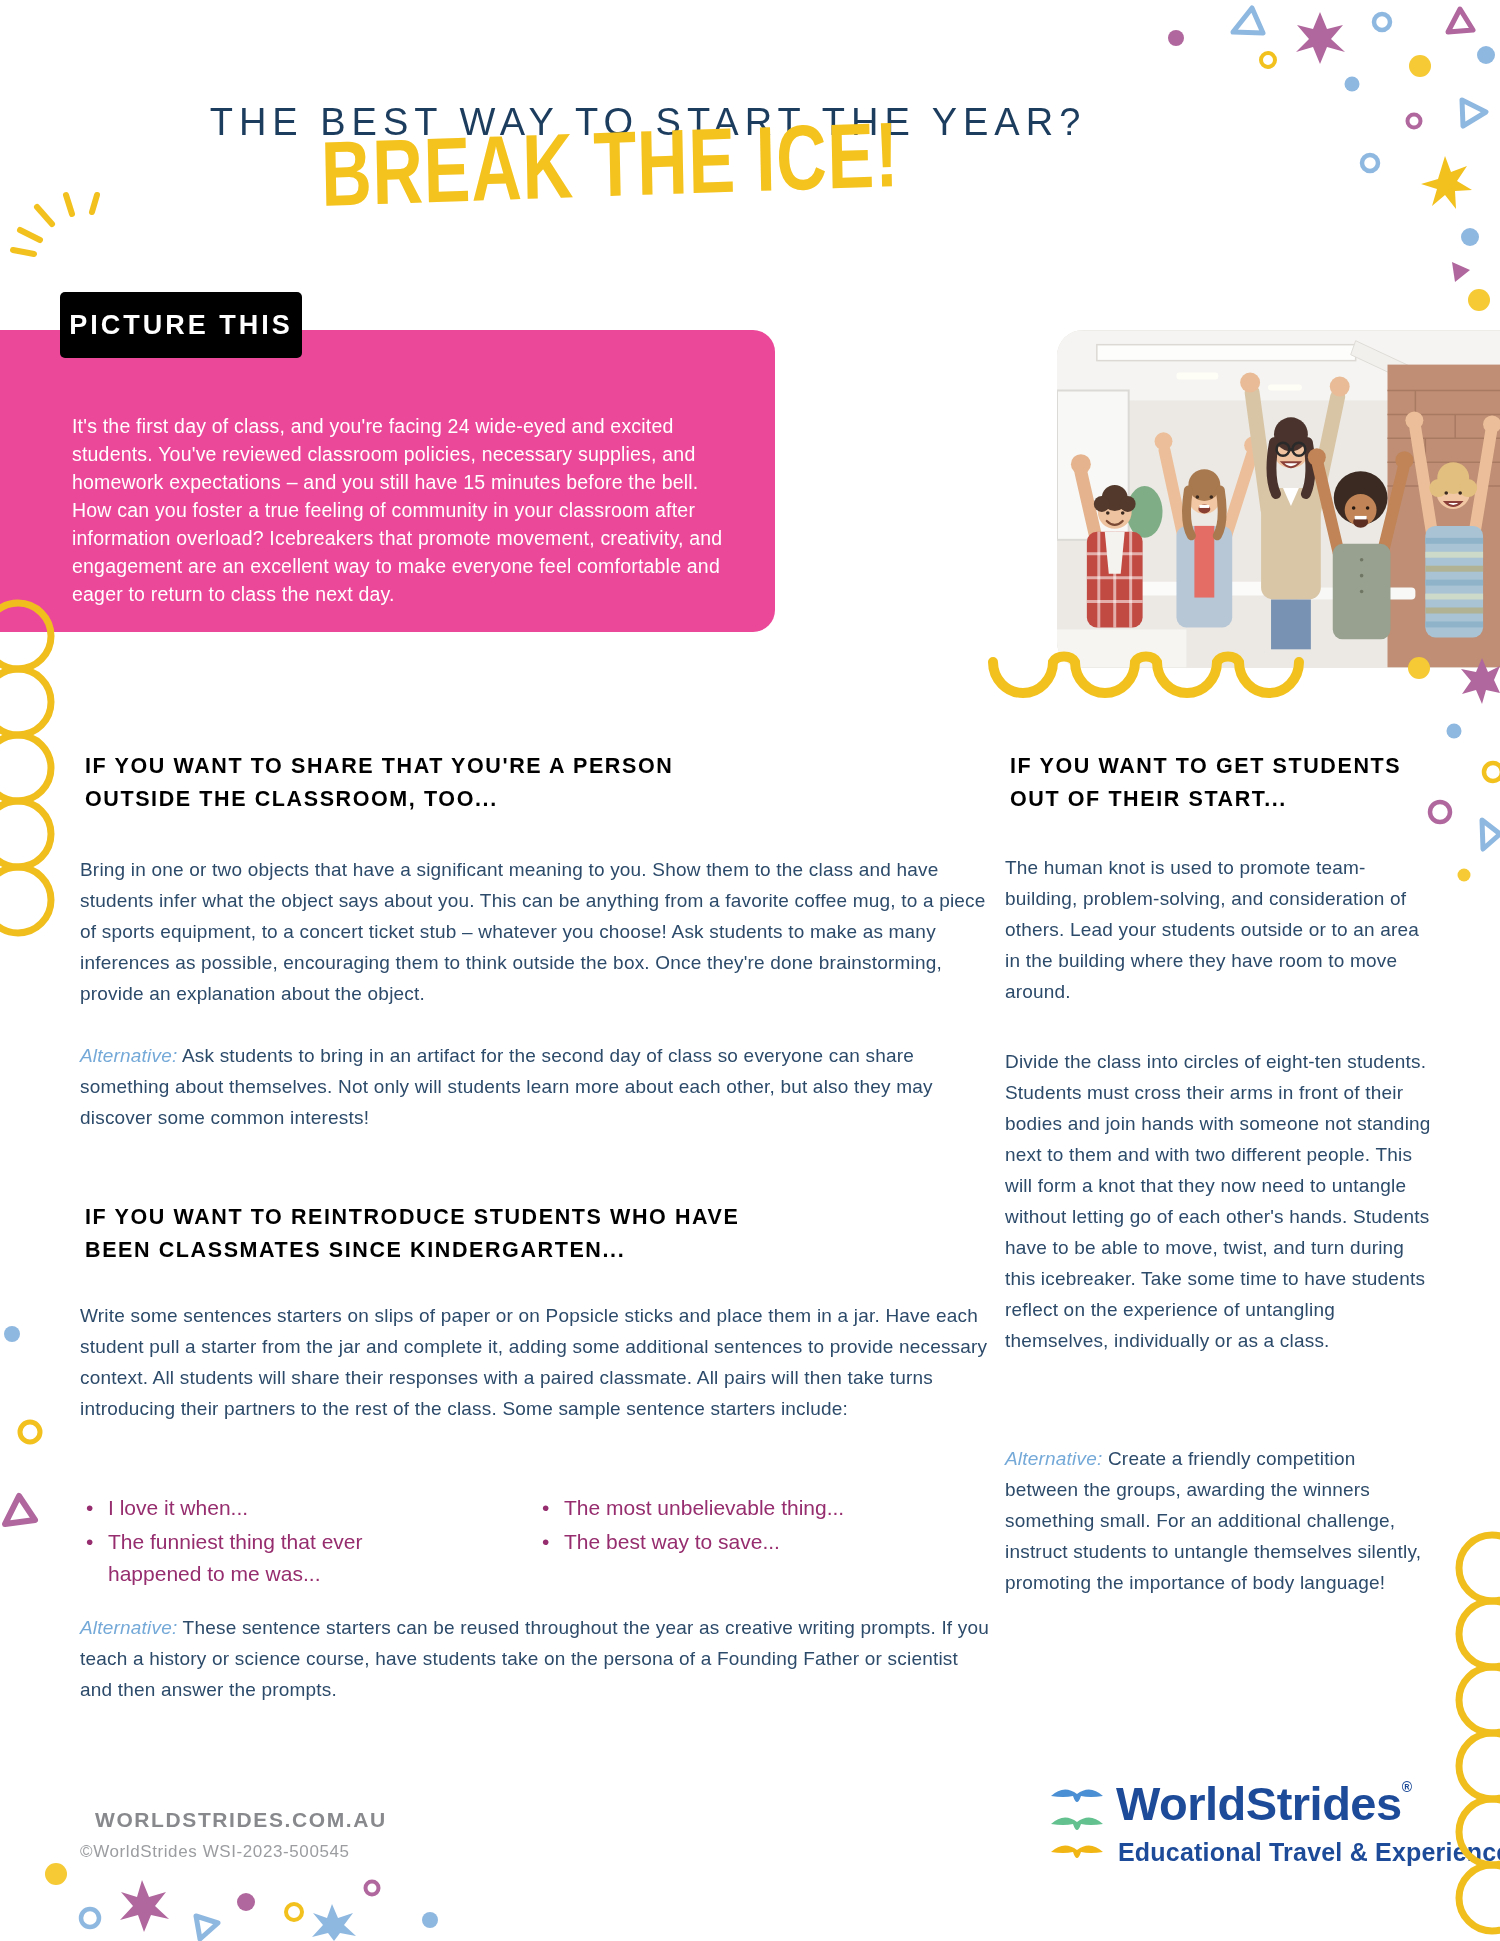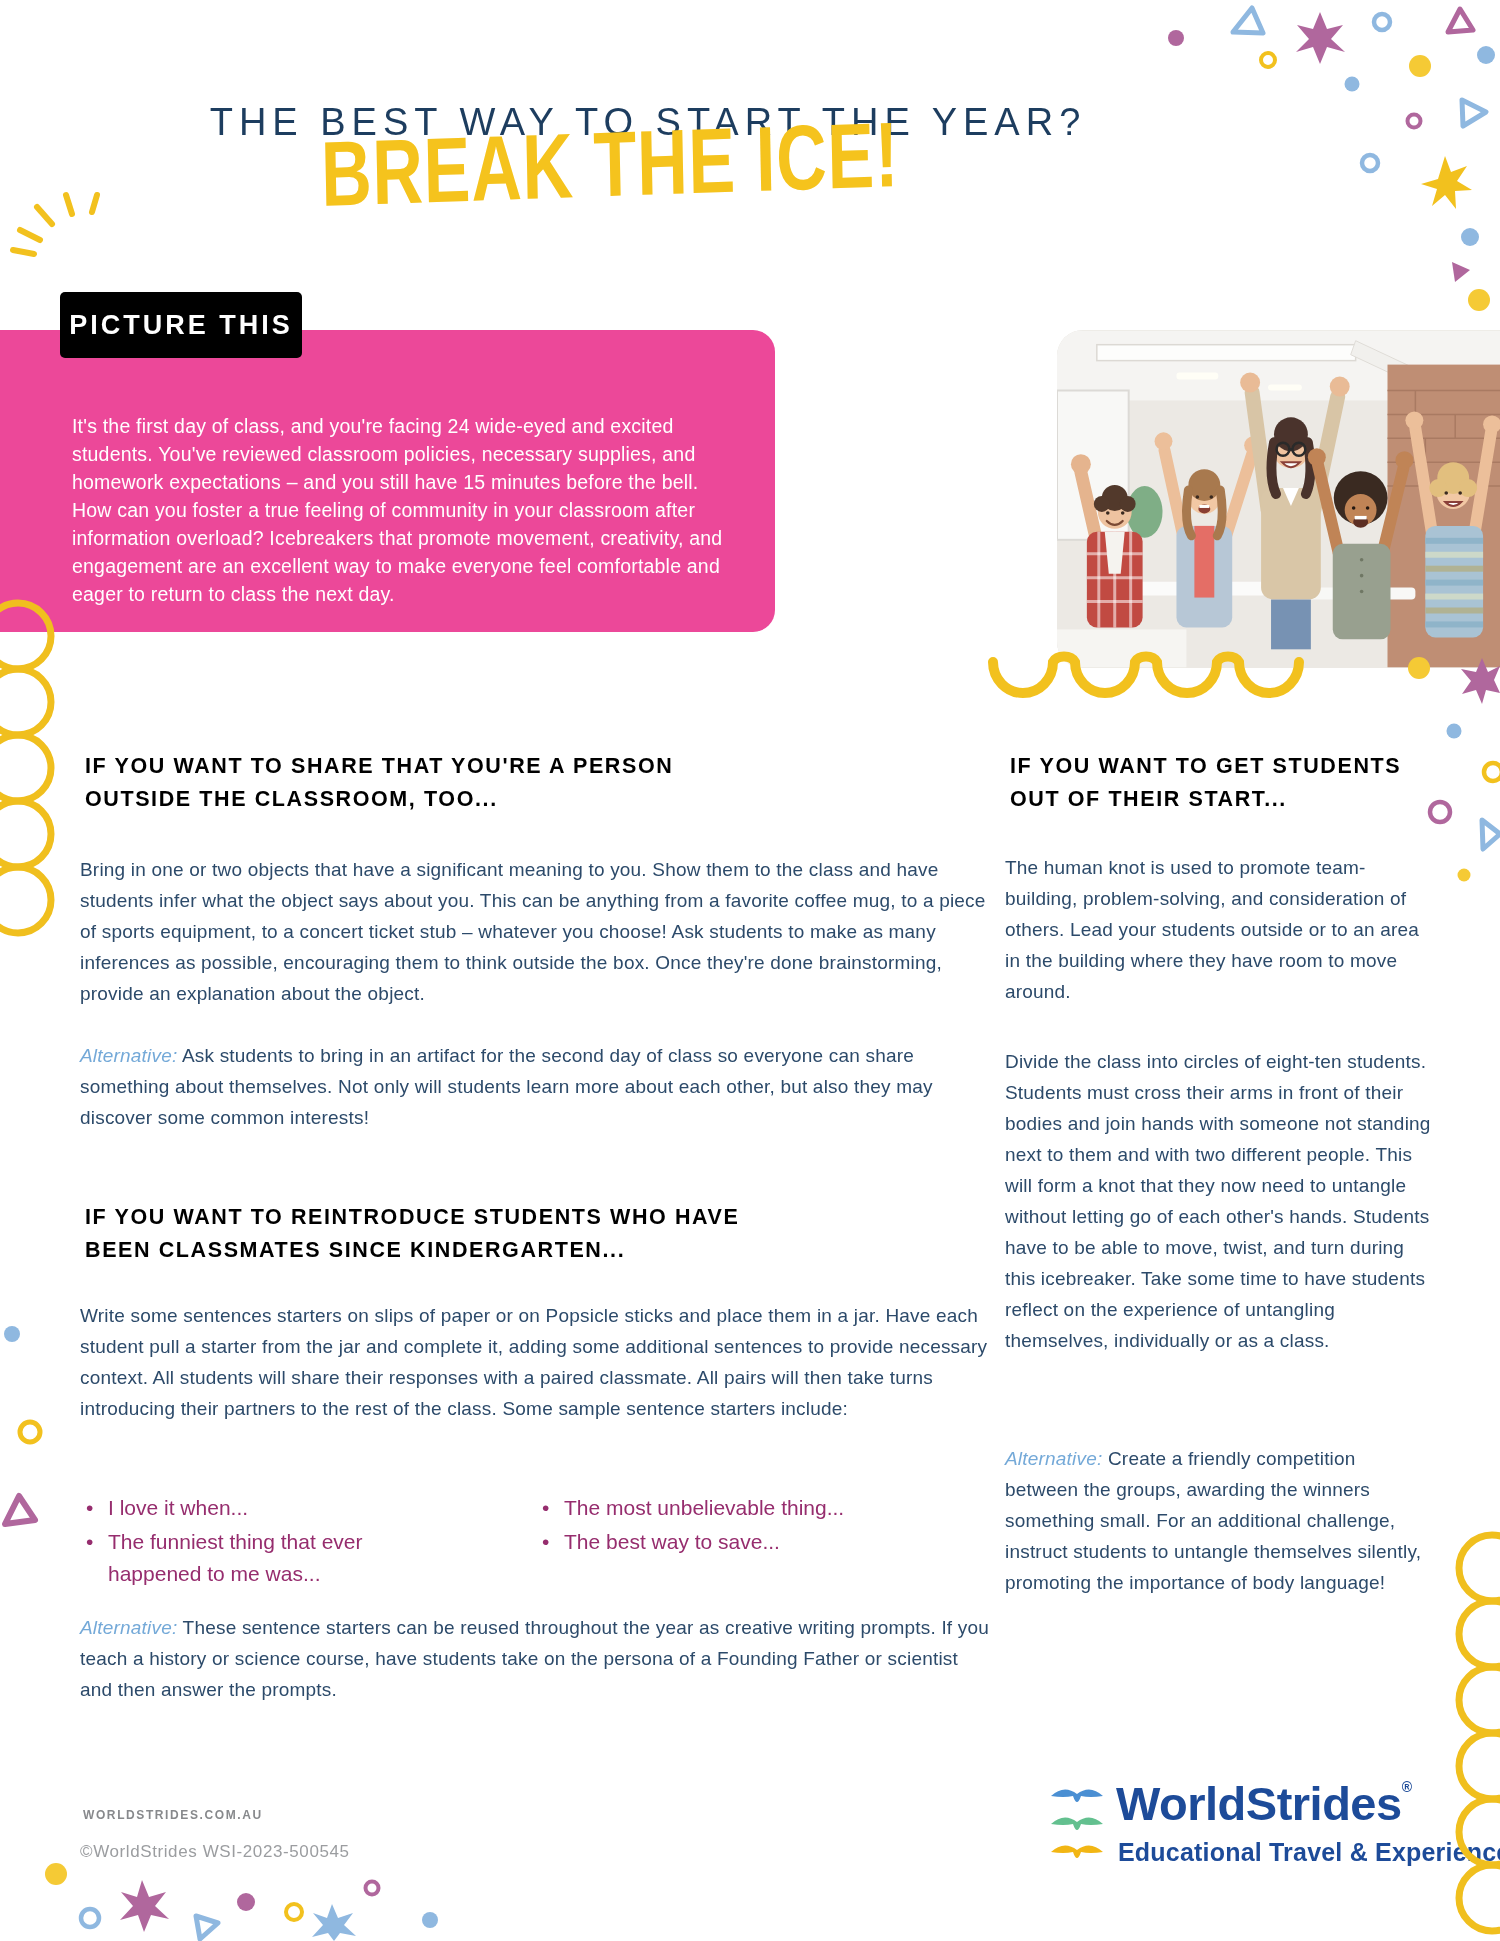--- a/index.html
+++ b/index.html
@@ -48,22 +48,22 @@
   }
   .alt-label{color:#74a9d8;font-style:italic;}
   .b-list{
     position:absolute;margin:0;padding:0;list-style:none;z-index:2;
     color:#962d6e;font-size:21px;line-height:32px;
   }
   .b-list li{position:relative;padding-left:24px;margin-bottom:2px;}
   .b-list li::before{content:"\2022";position:absolute;left:2px;top:0;}
   
   .site{
-    position:absolute;left:83px;top:1808px;margin:0;
-    color:#87898c;font-size:12px;font-weight:bold;letter-spacing:1.6px;z-index:2;
+    position:absolute;left:95px;top:1808px;margin:0;
+    color:#87898c;font-size:21px;font-weight:bold;letter-spacing:1.6px;z-index:2;
   }
   .copyright{
     position:absolute;left:80px;top:1842px;margin:0;
     color:#9b9da0;font-size:17px;letter-spacing:.6px;z-index:2;
   }
   .logo{position:absolute;left:1048px;top:1780px;width:400px;height:100px;z-index:2;}
   .logo-icon{position:absolute;left:0;top:6px;}
   .logo-text{
     position:absolute;left:68px;top:-4px;color:#1d4b99;
     font-size:47px;font-weight:bold;letter-spacing:-.5px;white-space:nowrap;

